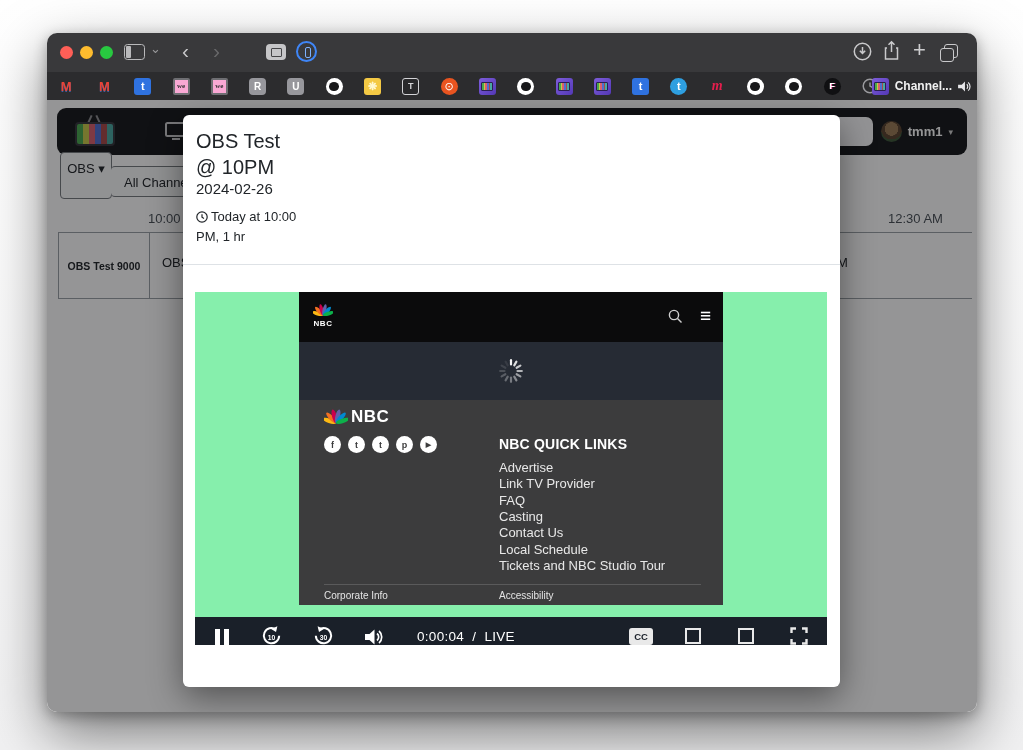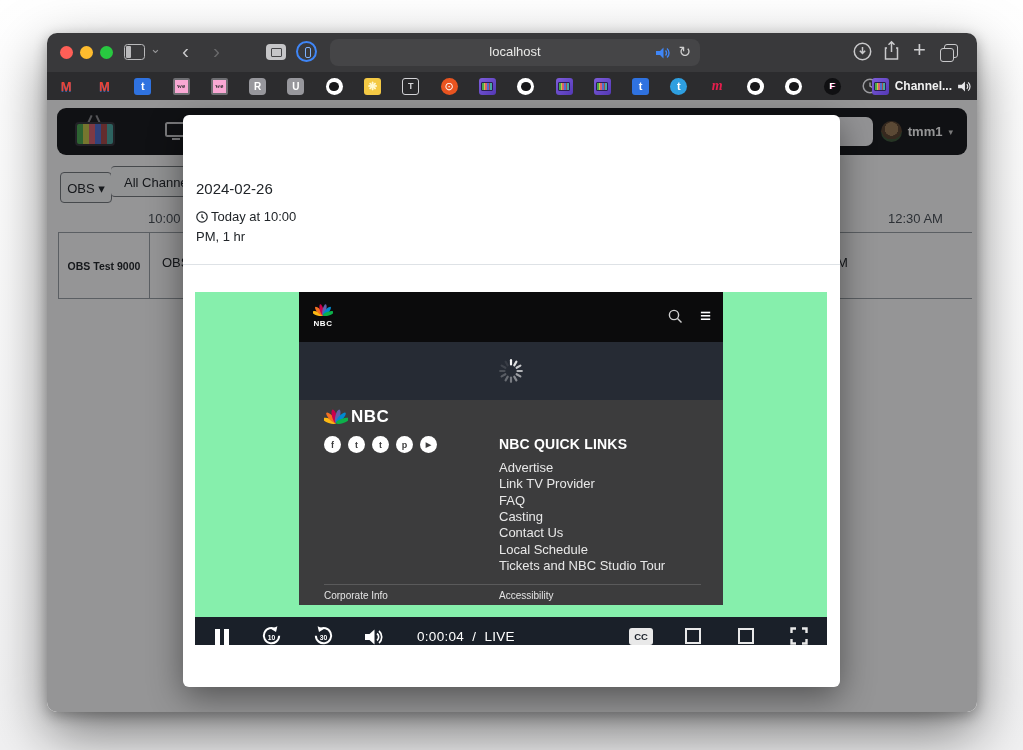--- a/index.html
+++ b/index.html
@@ -61,21 +61,21 @@
   .ant1{left:14px;transform:rotate(25deg);}
   .ant2{left:22px;transform:rotate(-25deg);}
   .mon-icon{position:absolute;left:108px;top:14px;width:22px;height:15px;border:2px solid #cfcfd2;border-radius:2.5px;box-sizing:border-box;}
   .mon-icon i{position:absolute;left:5px;bottom:-5px;width:8px;height:2px;background:#cfcfd2;}
   .hdr-search{position:absolute;left:583px;top:9px;width:233px;height:29px;background:#fbfbfd;border-radius:7px;}
   .user{position:absolute;right:14px;top:13px;display:flex;align-items:center;gap:6px;}
   .avatar{width:21px;height:21px;border-radius:50%;background:radial-gradient(circle at 50% 38%,#9a7a55 0 40%,#58422e 41% 62%,#3c5638 63%);}
   .user .uname{color:#fff;font-size:13px;font-weight:600;}
   .user .uchev{color:#cfcfcf;font-size:9px;}
   .btn{position:absolute;background:#f8f9fa;border:1px solid #75797e;border-radius:4px;color:#212529;font-size:13px;text-align:center;}
-  .btn-obs{left:13px;top:72px;width:52px;height:31px;line-height:31px;box-sizing:border-box;}
+  .btn-obs{left:13px;top:52px;width:52px;height:47px;line-height:31px;box-sizing:border-box;}
   .btn-all{left:64px;top:66px;width:160px;height:31px;line-height:31px;box-sizing:border-box;border-left:none;text-align:left;padding-left:13px;}
   .timelbl{position:absolute;top:111px;font-size:13px;color:#495057;}
   .t-left{left:101px;} .t-right{left:841px;}
   .grow{position:absolute;left:11px;top:132px;width:914px;height:65px;border-top:1px solid #9aa0a6;border-bottom:1px solid #9aa0a6;}
   .gcell-ch{position:absolute;left:0;top:0;width:90px;height:100%;border-left:1px solid #9aa0a6;border-right:1px solid #9aa0a6;display:flex;align-items:center;justify-content:center;font-size:10.5px;font-weight:bold;color:#212529;text-align:right;}
   .gprog-l{position:absolute;left:104px;top:22px;font-size:13px;color:#212529;}
   .gprog-r{position:absolute;left:779px;top:22px;font-size:13px;color:#212529;}
   .backdrop{position:absolute;left:0;top:0;width:100%;height:100%;background:rgba(10,10,12,.43);}
   
   .modal{position:absolute;left:136px;top:15px;width:657px;height:572px;background:#fff;border-radius:6px;box-shadow:0 10px 34px rgba(0,0,0,.45);}
@@ -132,30 +132,20 @@
         </span>
     <span class="tb-chev">⌄</span>
     <span class="nav-arrow back">‹</span>
     <span class="nav-arrow fwd">›</span>
     <span class="ext-icon">
           <i></i>
         </span>
     <span class="opw">
           <i></i>
         </span>
-    <div class="addr">
-      <span class="url">localhost</span>
-      <span class="aud">
-        <svg width="14" height="12" viewBox="0 0 14 12">
-              <polygon points="0,4 4,4 7.5,0.5 7.5,11.5 4,8 0,8" fill="#3f86f7"></polygon>
-              <path d="M9.5 3.5 A3.5 3.5 0 0 1 9.5 8.5 M11 1.5 A6 6 0 0 1 11 10.5" stroke="#3f86f7" stroke-width="1.4" fill="none"></path>
-            </svg>
-      </span>
-      <span class="rel">↻</span>
-    </div>
     <span class="svgbtn dl" style="position:absolute;left:806px;top:9px;">
       <svg width="19" height="19" viewBox="0 0 19 19">
             <circle cx="9.5" cy="9.5" r="8.2" stroke="#c9c9cb" stroke-width="1.5" fill="none"></circle>
             <path d="M9.5 5 v6 M6.8 8.7 L9.5 11.4 L12.2 8.7" stroke="#c9c9cb" stroke-width="1.5" fill="none"></path>
           </svg>
     </span>
     <span class="svgbtn sh" style="position:absolute;left:836px;top:7px;">
       <svg width="17" height="21" viewBox="0 0 17 21">
             <path d="M4 8 H2.5 V19 H14.5 V8 H13" stroke="#c9c9cb" stroke-width="1.5" fill="none"></path>
             <path d="M8.5 12 V2 M5.5 4.8 L8.5 1.8 L11.5 4.8" stroke="#c9c9cb" stroke-width="1.5" fill="none"></path>
@@ -292,20 +282,24 @@
 
     <div class="grow">
       <div class="gcell-ch">OBS Test 9000</div>
       <span class="gprog-l">OBS</span>
       <span class="gprog-r">M</span>
     </div>
 
     <div class="backdrop"></div>
 
     <div class="modal">
+      <div class="m-title">
+        <div>OBS Test</div>
+        <div>@ 10PM</div>
+      </div>
       <div class="m-date">2024-02-26</div>
       <div class="m-sched">
         <svg width="12" height="12" viewBox="0 0 12 12">
               <circle cx="6" cy="6" r="5.2" stroke="#212529" stroke-width="1.2" fill="none"></circle>
               <path d="M6 3.2 V6.2 L8 7.4" stroke="#212529" stroke-width="1.2" fill="none"></path>
             </svg><span>Today at 10:00</span>
         <div>PM, 1 hr</div>
       </div>
       <div class="m-div"></div>
 

